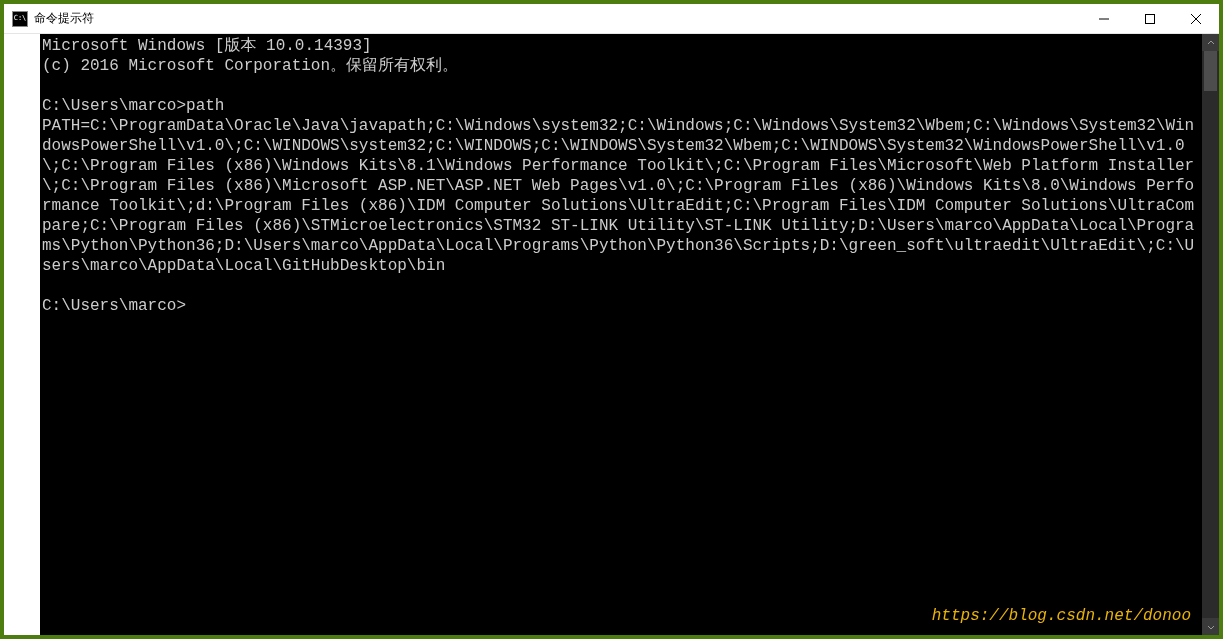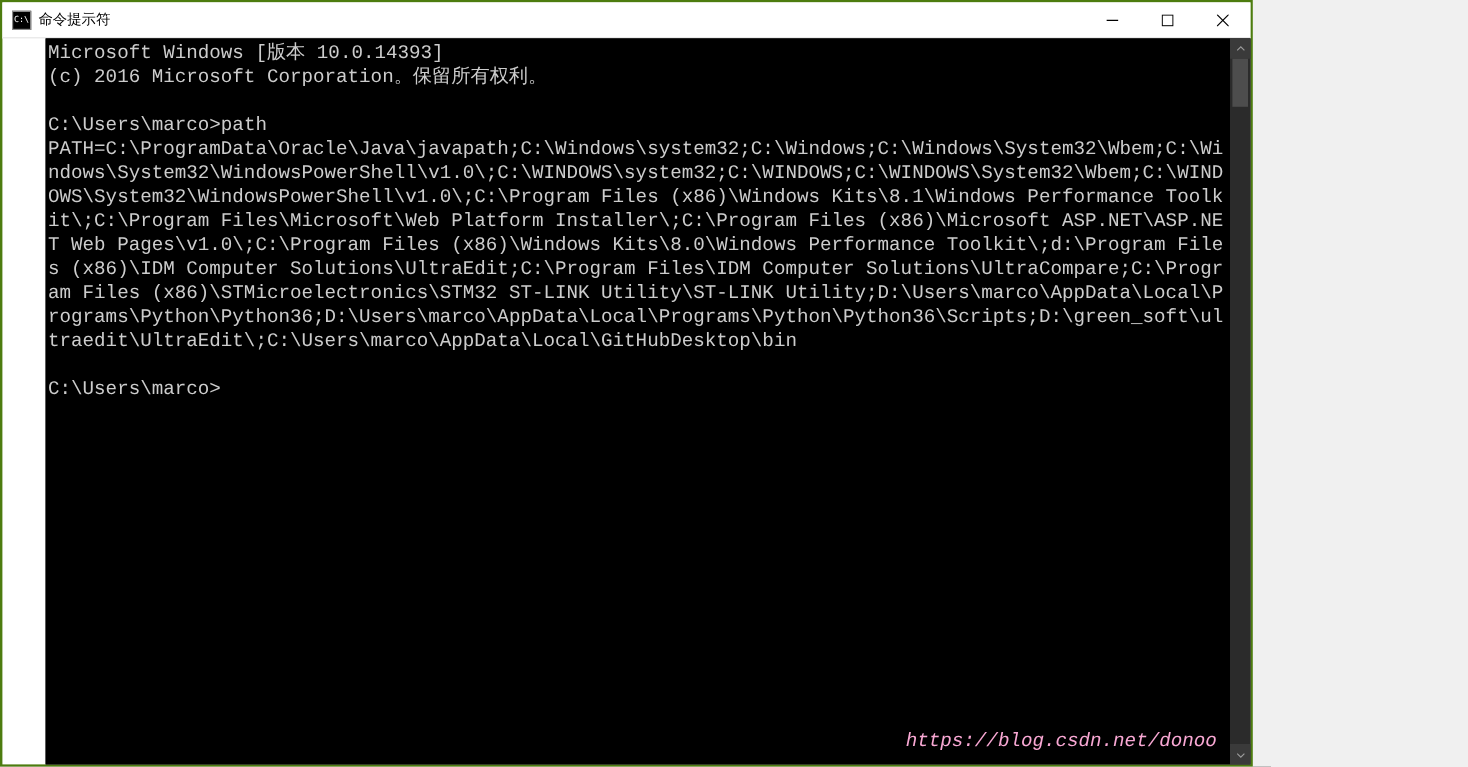--- a/index.html
+++ b/index.html
@@ -9,24 +9,24 @@
     }
     body {
       font-family: "Segoe UI", Tahoma, sans-serif;
       background: #f0f0f0;
       width: 1223px;
       height: 639px;
       overflow: hidden;
       position: relative;
     }
     .window {
-      width: 1044px;
+      width: 1223px;
       height: 639px;
       background: #ffffff;
-      border: 2px solid #4d7c0f;
+      border: 4px solid #4d7c0f;
       display: flex;
       flex-direction: column;
     }
     .titlebar {
       height: 30px;
       background: #ffffff;
       display: flex;
       align-items: center;
       border-bottom: 1px solid #e5e5e5;
       flex-shrink: 0;
@@ -118,21 +118,21 @@
       top: 17px;
       left: 2px;
       width: 13px;
       height: 40px;
       background: #4d4d4d;
     }
     .watermark {
       position: absolute;
       bottom: 10px;
       right: 28px;
-      color: #f9a8d4;
+      color: #eab308;
       font-family: "Courier New", monospace;
       font-size: 16px;
       font-style: italic;
       pointer-events: none;
     }
   </style>
 </head>
 <body>
 
 <div class="window">

